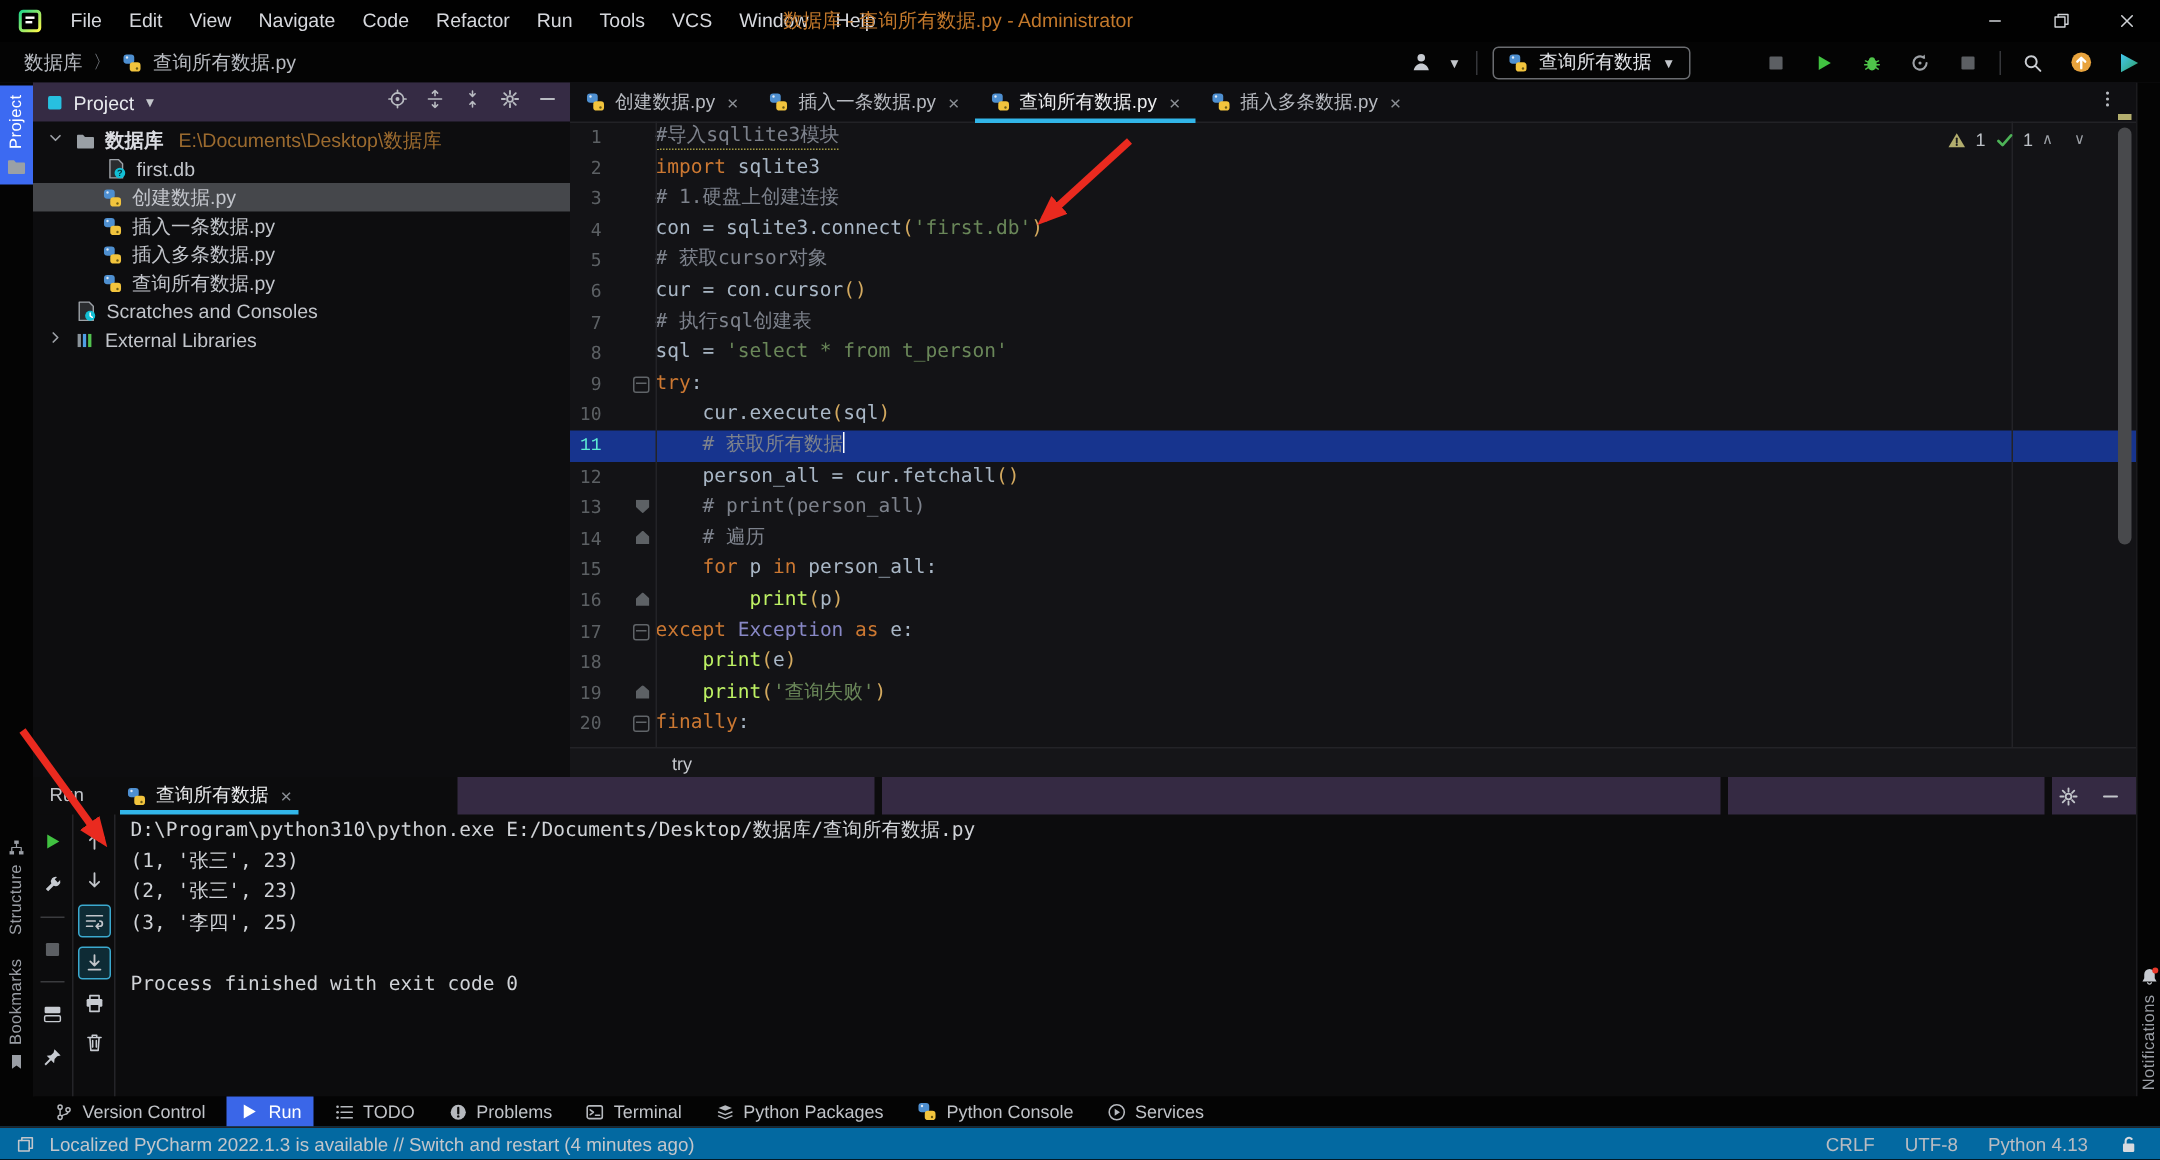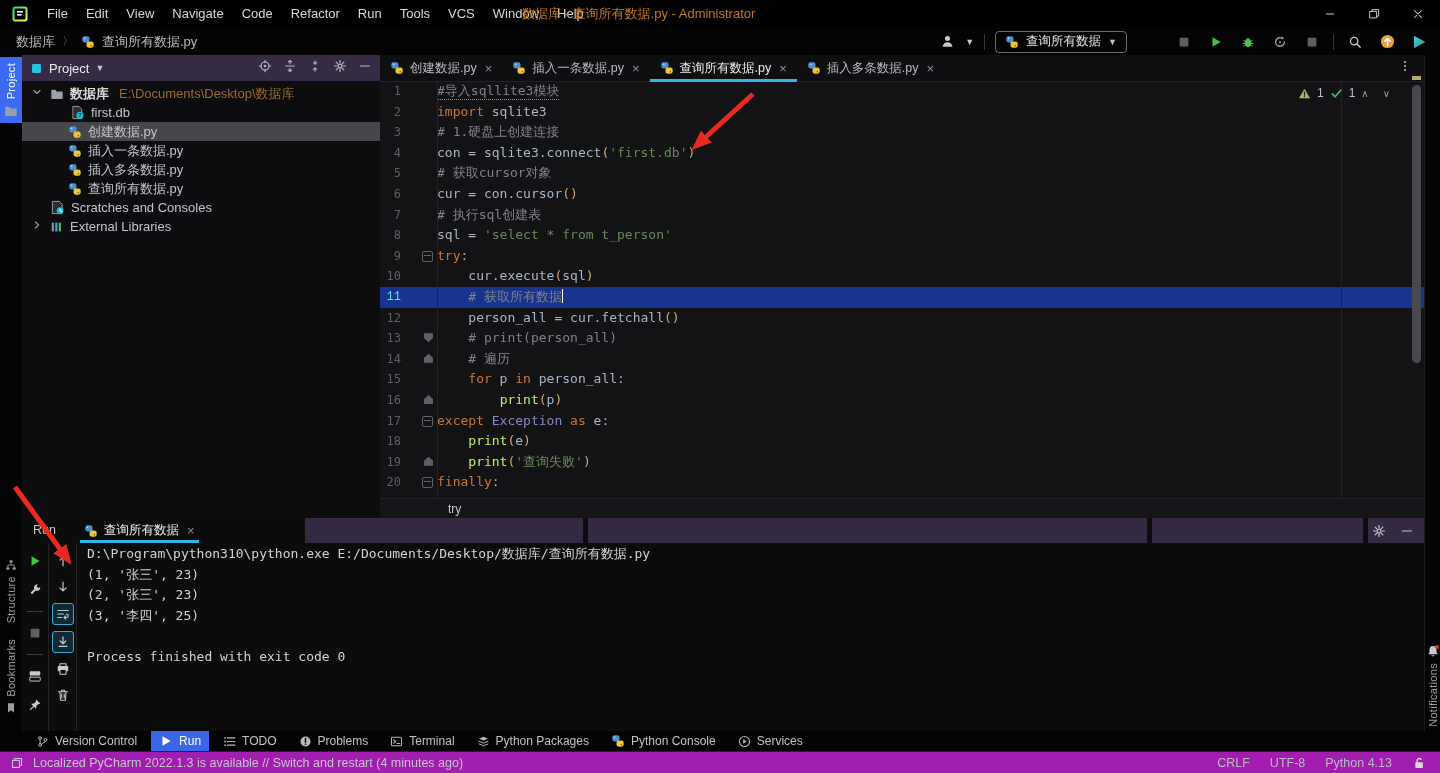--- a/index.html
+++ b/index.html
@@ -103,21 +103,21 @@
   .rcol-sep{width:16px;border-top:1px solid #3a3b3e;margin:2px 0;}
   .console{flex:1;font-family:"DejaVu Sans Mono",monospace;font-size:13px;color:#d0d3d7;padding:1px 0 0 10px;}
   .console .cline{height:20.5px;line-height:20.5px;white-space:pre;}
 
   
   .toolbar-bottom{position:absolute;left:0;top:731px;width:1440px;height:20px;background:#040404;display:flex;align-items:center;padding-left:28px;gap:6px;}
   .tw-item{display:flex;align-items:center;gap:6px;height:20px;padding:0 8px;font-size:12px;color:#c0c3c8;}
   .tw-item .icon{color:#b6b9be;}
   .tw-item.active{background:#3a66e8;color:#fff;}
   .tw-item.active .icon{color:#fff;}
-  .statusbar{position:absolute;left:0;top:751px;width:1440px;height:22px;background:#a21caf;border-top:1px solid #232326;
+  .statusbar{position:absolute;left:0;top:751px;width:1440px;height:22px;background:#0369a1;border-top:1px solid #232326;
              display:flex;align-items:center;font-size:12.5px;color:#c3c6cb;}
   .status-msg{display:flex;align-items:center;gap:9px;margin-left:10px;}
   .status-right{margin-left:auto;display:flex;align-items:center;gap:20px;margin-right:14px;color:#b9bcc2;}
 
   .arrows{position:absolute;left:0;top:0;width:1440px;height:773px;pointer-events:none;z-index:60;}
 </style>
 </head>
 <body>
 
 <div id="app">

